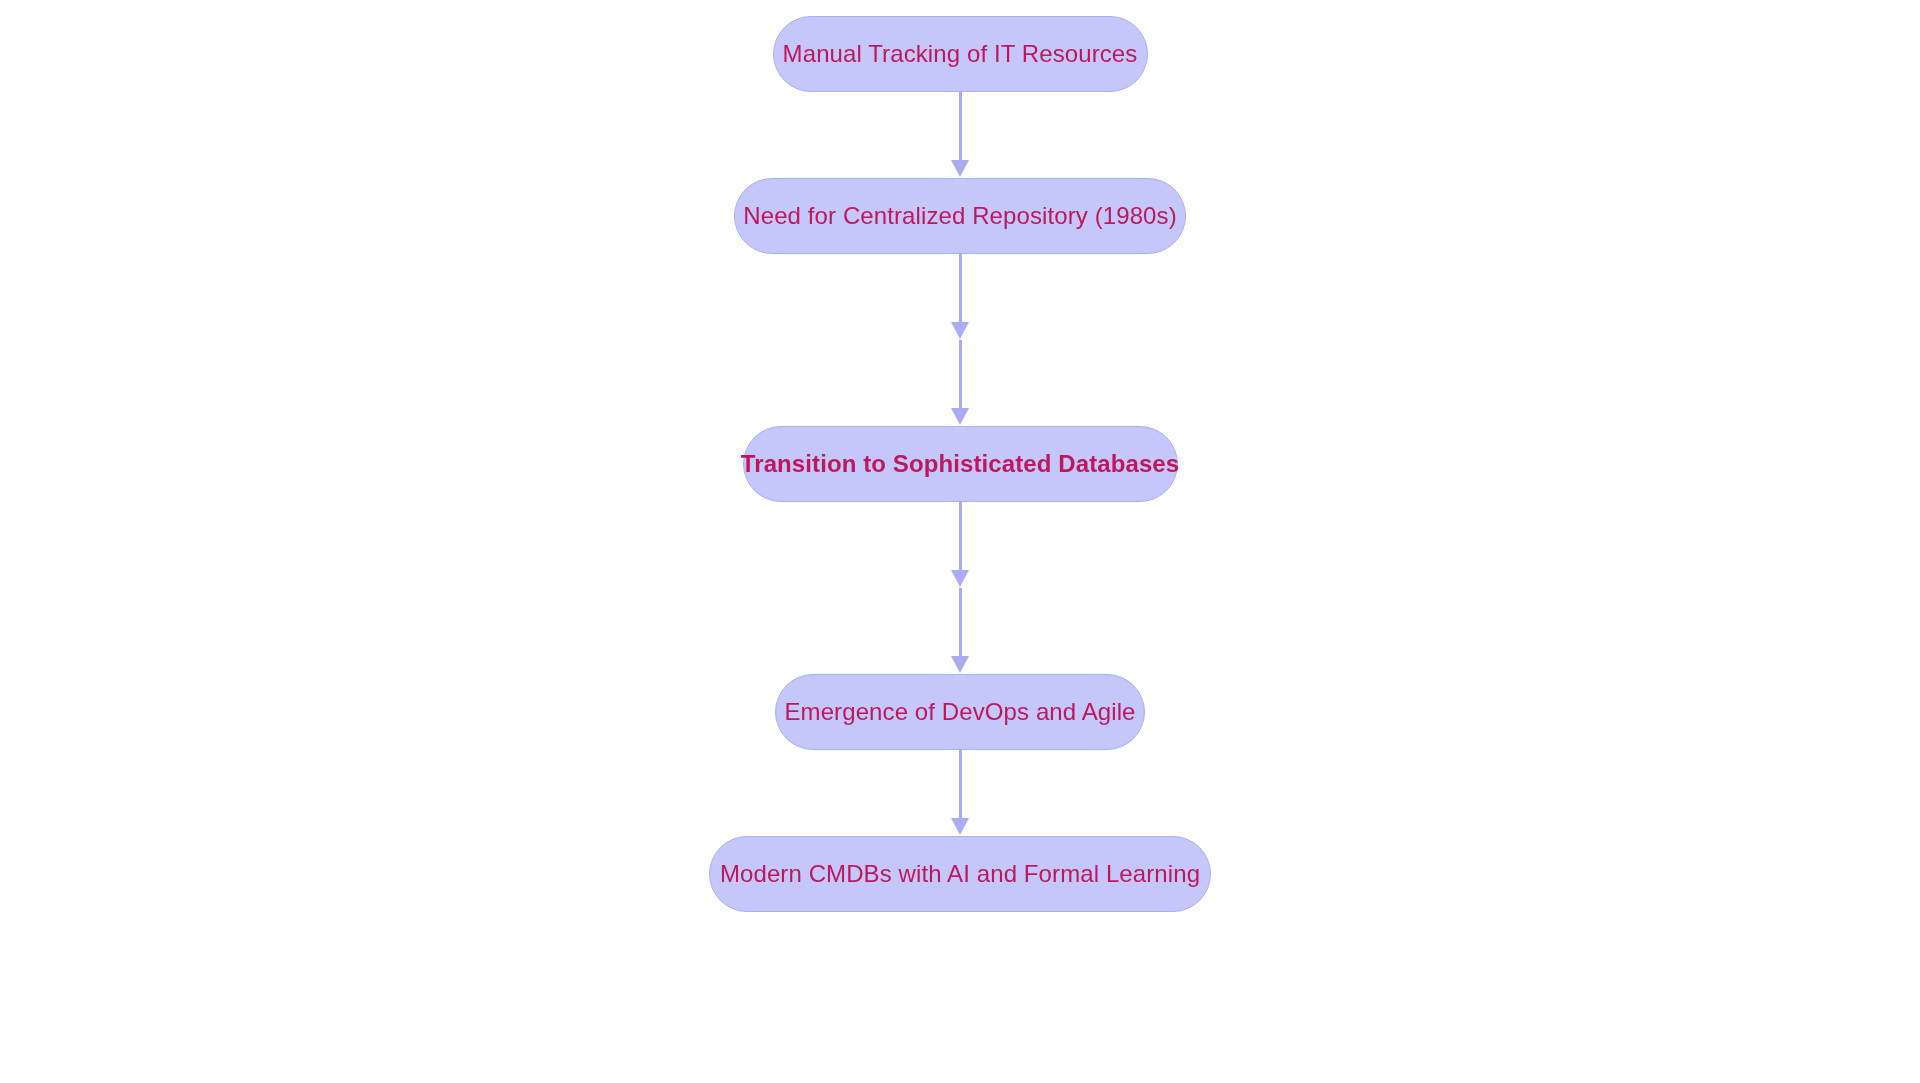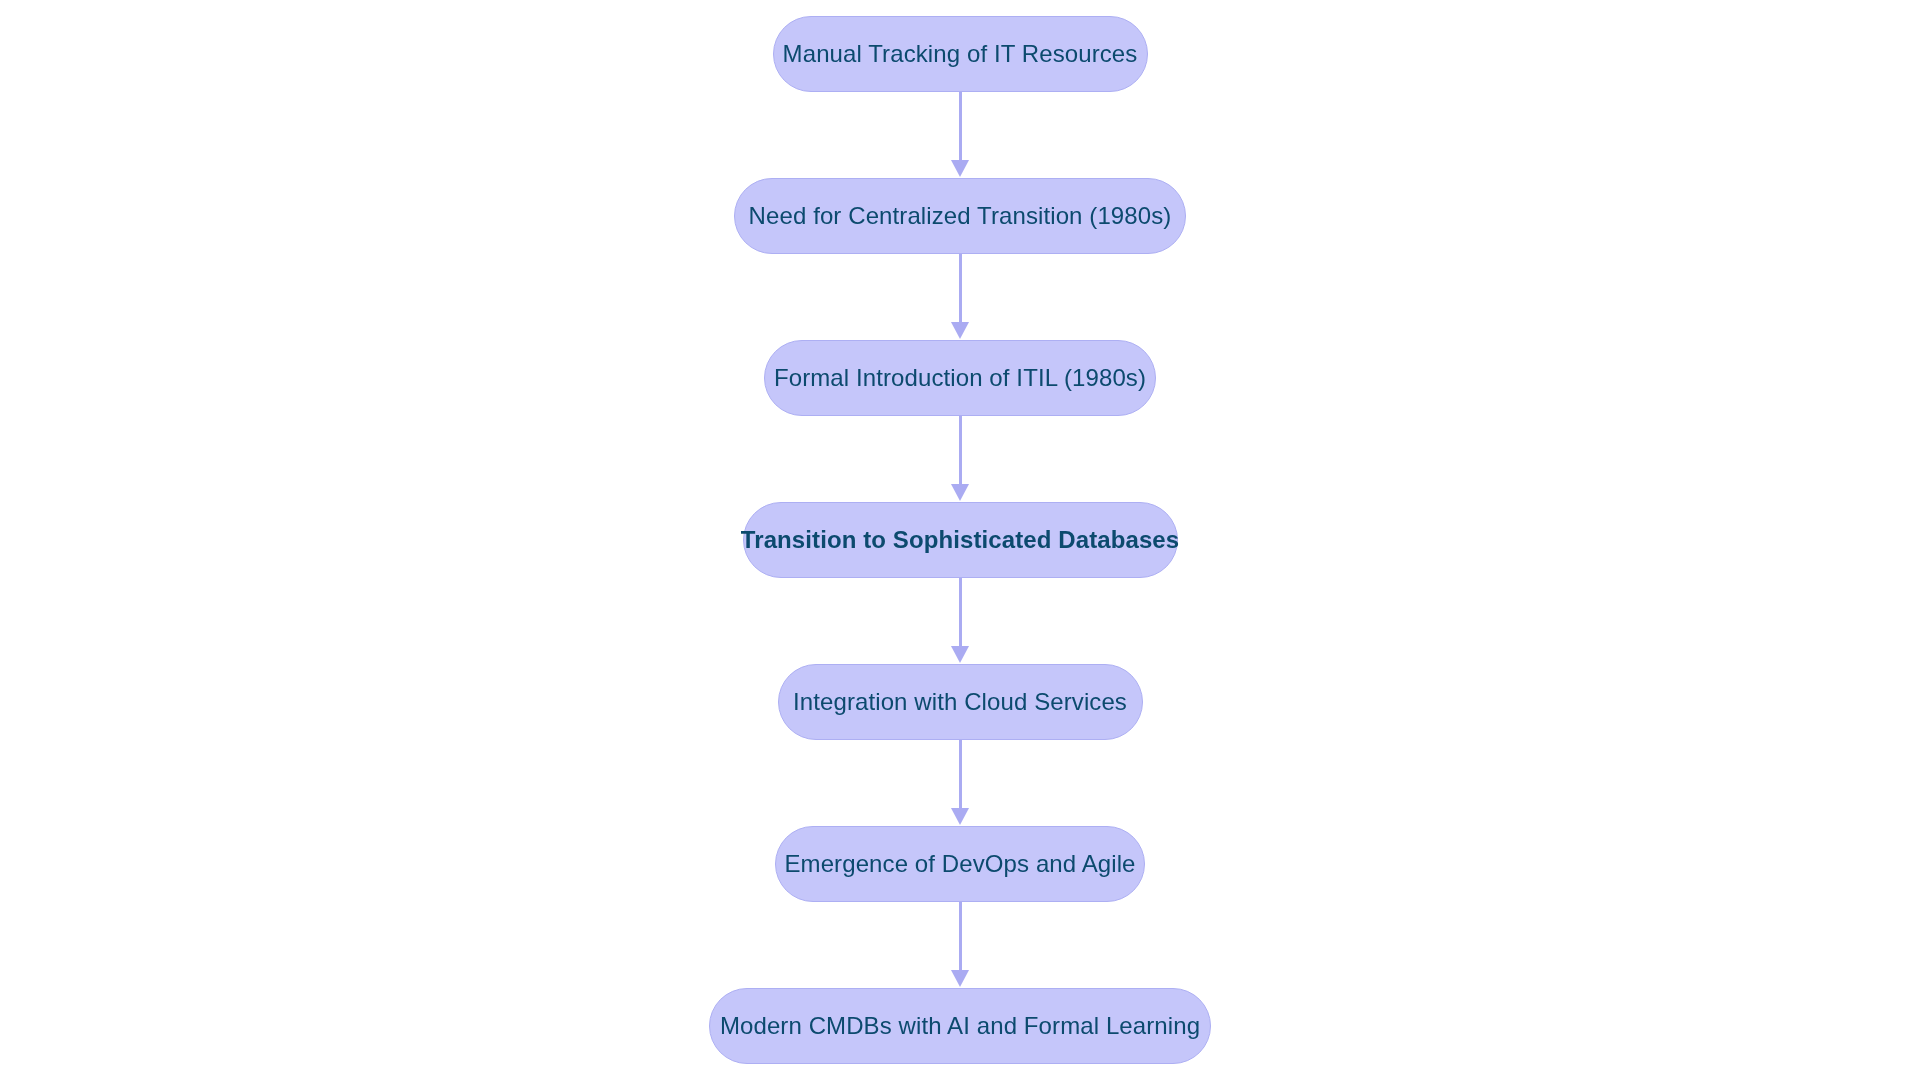--- a/index.html
+++ b/index.html
@@ -45,21 +45,21 @@
     justify-content: center;
     font-size: 24px;
     line-height: 1;
     letter-spacing: 0.1px;
     white-space: nowrap;
     padding: 0 34px;
     flex: 0 0 auto;
   }
 
   .node-label {
-    color: #0c4a6e;
+    color: #be185d;
     font-size: 24px;
     white-space: nowrap;
   }
 
   .connector {
     flex: 0 0 auto;
     width: 26px;
     height: 86px;
     position: relative;
   }
@@ -108,49 +108,43 @@
     <div class="node w1">
       <span class="node-label">Manual Tracking of IT Resources</span>
     </div>
 
     <div class="connector">
       <div class="conn-line"></div>
       <div class="conn-head"></div>
     </div>
 
     <div class="node w2">
-      <span class="node-label">Need for Centralized Transition (1980s)</span>
+      <span class="node-label">Need for Centralized Repository (1980s)</span>
     </div>
 
     <div class="connector">
       <div class="conn-line"></div>
       <div class="conn-head"></div>
     </div>
 
-    <div class="node w3">
-      <span class="node-label">Formal Introduction of ITIL (1980s)</span>
-    </div>
 
     <div class="connector">
       <div class="conn-line"></div>
       <div class="conn-head"></div>
     </div>
 
     <div class="node w4">
       <span class="node-label">Transition to Sophisticated Databases</span>
     </div>
 
     <div class="connector">
       <div class="conn-line"></div>
       <div class="conn-head"></div>
     </div>
 
-    <div class="node w5">
-      <span class="node-label">Integration with Cloud Services</span>
-    </div>
 
     <div class="connector">
       <div class="conn-line"></div>
       <div class="conn-head"></div>
     </div>
 
     <div class="node w6">
       <span class="node-label">Emergence of DevOps and Agile</span>
     </div>
 

